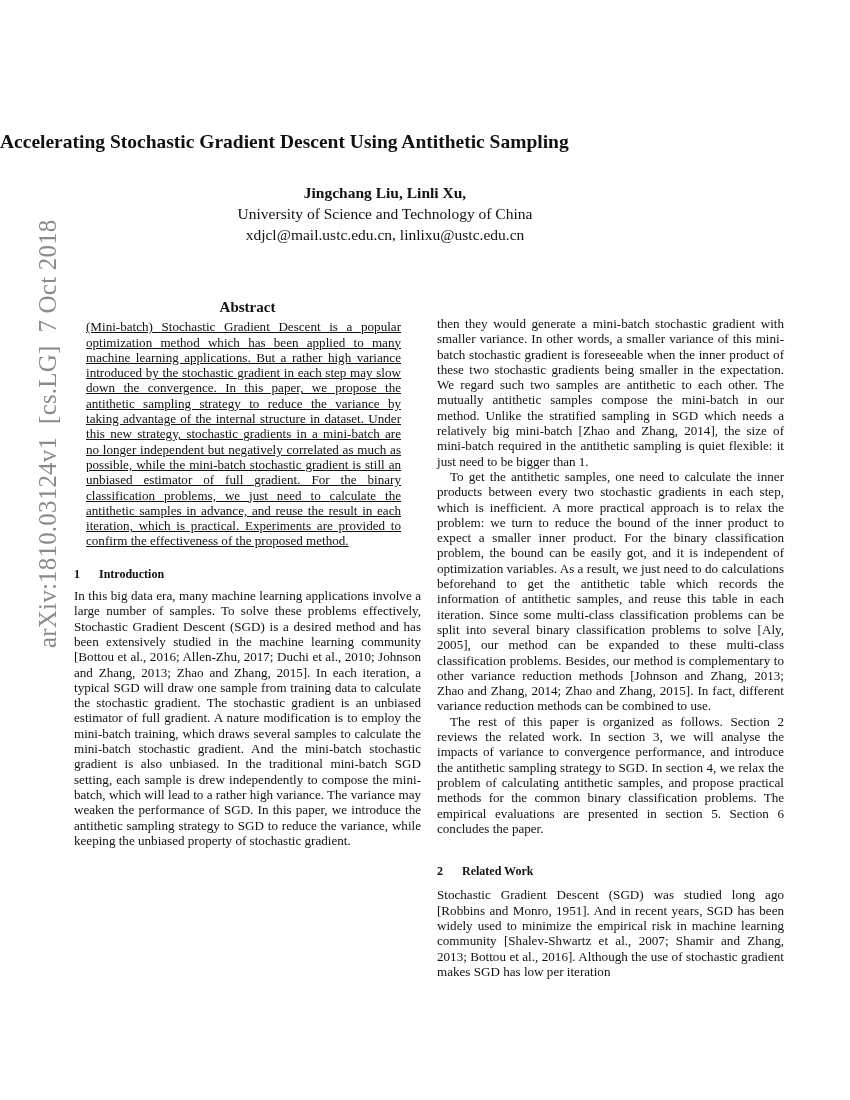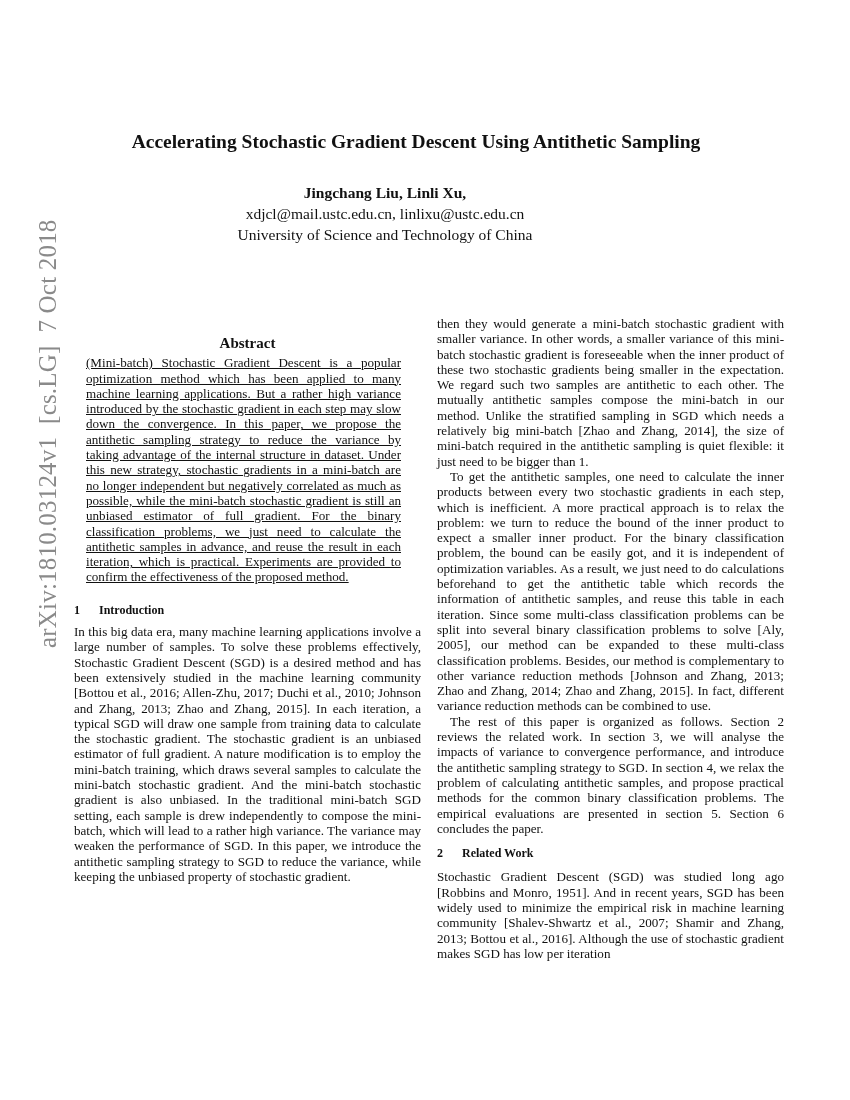--- a/index.html
+++ b/index.html
@@ -6,53 +6,53 @@
   body {
     width: 850px; height: 1100px; position: relative; overflow: hidden;
     font-family: "Liberation Serif", "DejaVu Serif", serif; color: #111;
   }
   .arxiv-stamp {
     position: absolute; left: 34px; top: 648px;
     transform-origin: 0 0; transform: rotate(-90deg);
     font-size: 25px; color: #8a8a8a; white-space: pre; letter-spacing: 0.2px;
   }
   .title {
-    position: absolute; top: 131px; left: 0; width: 832px; text-align: center;
+    position: absolute; top: 131px; left: 0; width: 832px; text-align: left;
     font-size: 19.5px; font-weight: bold;
   }
   .authors {
     position: absolute; top: 182px; left: 0; width: 770px; text-align: center;
     font-size: 15.5px; line-height: 21px;
   }
   .authors .names { font-weight: bold; }
   .col {
     position: absolute; width: 347px; font-size: 13.1px; line-height: 15.3px;
     text-align: justify; hyphens: manual;
   }
-  .col-left { left: 74px; top: 300px; margin-top: 36px; }
+  .col-left { left: 74px; top: 300px; }
   .col-right { left: 437px; top: 316px; }
   .abstract-heading { text-align: center; font-weight: bold; font-size: 15px; margin: 0 0 4px 0; }
   .abstract-body { padding: 0 20px 0 12px; margin: 0; text-decoration: underline; }
   .section-heading { font-weight: bold; font-size: 12px; margin: 18px 0 6px 0; }
   .section-heading .num { display: inline-block; width: 25px; }
   p { margin: 0; }
   p.indent { text-indent: 13px; }
-  .right-heading { margin-top: 10px; margin-bottom: 8px; }
+  .right-heading { margin-top: 28px; margin-bottom: 8px; }
 </style>
 </head>
 <body>
 
 <div class="arxiv-stamp">arXiv:1810.03124v1  [cs.LG]  7 Oct 2018</div>
 
 <div class="title">Accelerating Stochastic Gradient Descent Using Antithetic Sampling</div>
 
 <div class="authors">
   <div class="names">Jingchang Liu, Linli Xu,</div>
+  <div>University of Science and Technology of China</div>
   <div>xdjcl@mail.ustc.edu.cn, linlixu@ustc.edu.cn</div>
-  <div>University of Science and Technology of China</div>
 </div>
 
 <div class="col col-left">
   <div class="abstract-heading">Abstract</div>
   <p class="abstract-body">(Mini-batch) Stochastic Gradient Descent is a popular optimization method which has been applied to many machine learning applications. But a rather high variance introduced by the stochastic gradient in each step may slow down the convergence. In this paper, we propose the antithetic sampling strategy to reduce the variance by taking advantage of the internal structure in dataset. Under this new strategy, stochastic gradients in a mini-batch are no longer independent but negatively correlated as much as possible, while the mini-batch stochastic gradient is still an unbiased estimator of full gradient. For the binary classification problems, we just need to calculate the antithetic samples in advance, and reuse the result in each iteration, which is practical. Experiments are provided to confirm the effectiveness of the proposed method.</p>
 
   <div class="section-heading">
     <span class="num">1</span><span>Introduction</span>
   </div>
   <p>In this big data era, many machine learning applications involve a large number of samples. To solve these problems effectively, Stochastic Gradient Descent (SGD) is a desired method and has been extensively studied in the machine learning community [Bottou et al., 2016; Allen-Zhu, 2017; Duchi et al., 2010; Johnson and Zhang, 2013; Zhao and Zhang, 2015]. In each iteration, a typical SGD will draw one sample from training data to calculate the stochastic gradient. The stochastic gradient is an unbiased estimator of full gradient. A nature modification is to employ the mini-batch training, which draws several samples to calculate the mini-batch stochastic gradient. And the mini-batch stochastic gradient is also unbiased. In the traditional mini-batch SGD setting, each sample is drew independently to compose the mini-batch, which will lead to a rather high variance. The variance may weaken the performance of SGD. In this paper, we introduce the antithetic sampling strategy to SGD to reduce the variance, while keeping the unbiased property of stochastic gradient.</p>

